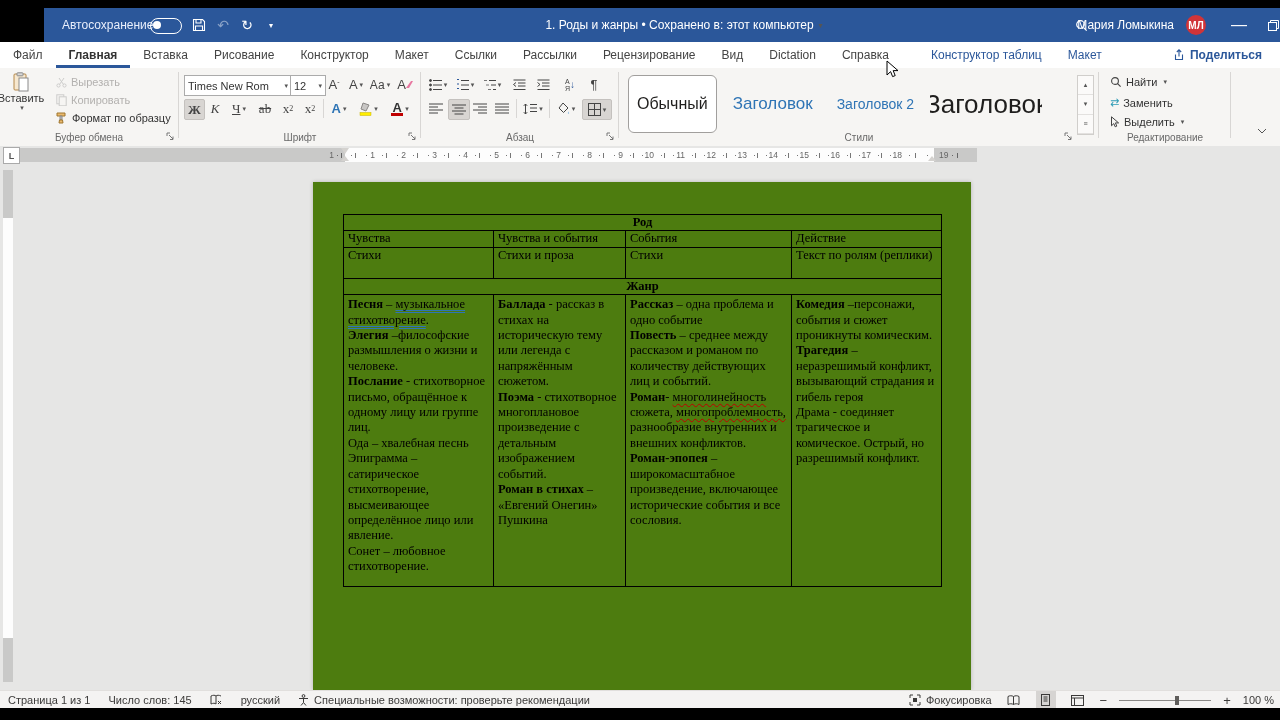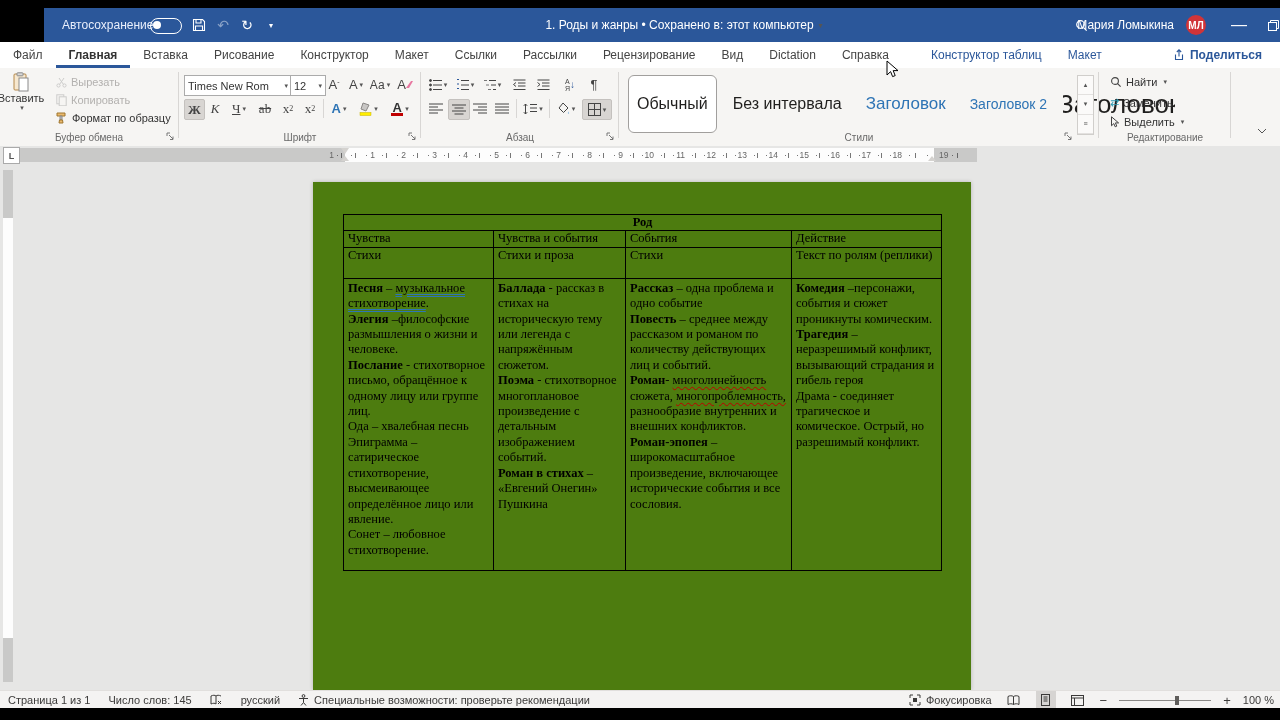--- a/index.html
+++ b/index.html
@@ -385,21 +385,20 @@
         <svg width="9" height="9" viewBox="0 0 9 9" fill="none" stroke="#777" stroke-width="1">
           <path d="M1 4V1h3M3 3l4 4M7 4.5V7.5H4"></path>
         </svg>
       </div>
   </div>
   <div class="gdiv" style="left:618px;"></div>
 
   <div class="rgroup" style="left:620px;width:478px;">
     <div id="styles-cards">
         <div class="style-card selected">Обычный</div>
-        <div class="style-card ">Без интервала</div>
         <div class="style-card h1">Заголовок</div>
         <div class="style-card h2">Заголовок 2</div>
         <div class="style-card big">Заголовок</div>
       </div>
     <div id="styles-scroll">
       <div>▴</div>
       <div>▾</div>
       <div>≡</div>
     </div>
     <div class="glabel">Стили</div>
@@ -604,20 +603,23 @@
             <td><span>Чувства</span></td>
             <td><span>Чувства и события</span></td>
             <td><span>События</span></td>
             <td><span>Действие</span></td>
           </tr>
           <tr class="r-d2">
             <td><span>Стихи</span></td>
             <td><span>Стихи и проза</span></td>
             <td><span>Стихи</span></td>
             <td><span>Текст по ролям (реплики)</span></td>
+          </tr>
+          <tr class="r-title">
+            <td colspan="4"><span class="b">Жанр</span></td>
           </tr>
           <tr class="r-genre">
             <td>
               <div class="para"><span class="b">Песня</span><span> – </span><span class="u-blue">музыкальное стихотворение</span><span>.</span></div>
               <div class="para"><span class="b">Элегия</span><span> –философские размышления о жизни и человеке.</span></div>
               <div class="para"><span class="b">Послание</span><span> - стихотворное письмо, обращённое к одному лицу или группе лиц.</span></div>
               <div class="para"><span>Ода – хвалебная песнь</span></div>
               <div class="para"><span>Эпиграмма – сатирическое стихотворение, высмеивающее определённое лицо или явление.</span></div>
               <div class="para"><span>Сонет – любовное стихотворение.</span></div>
             </td>

